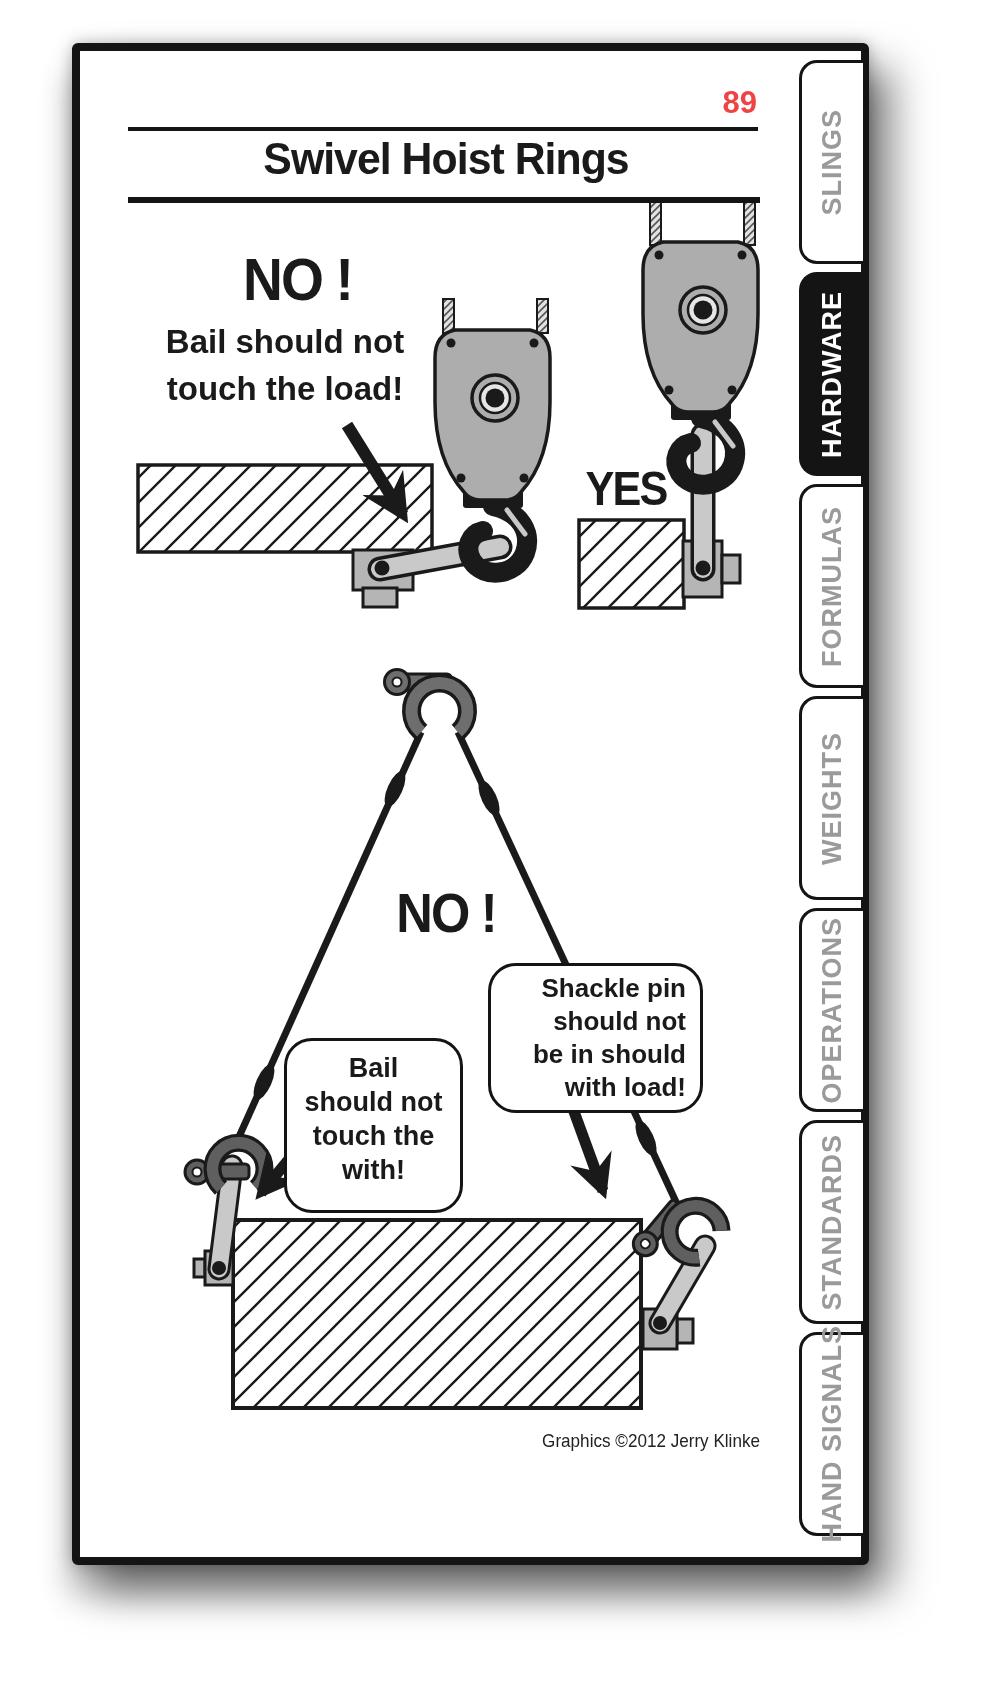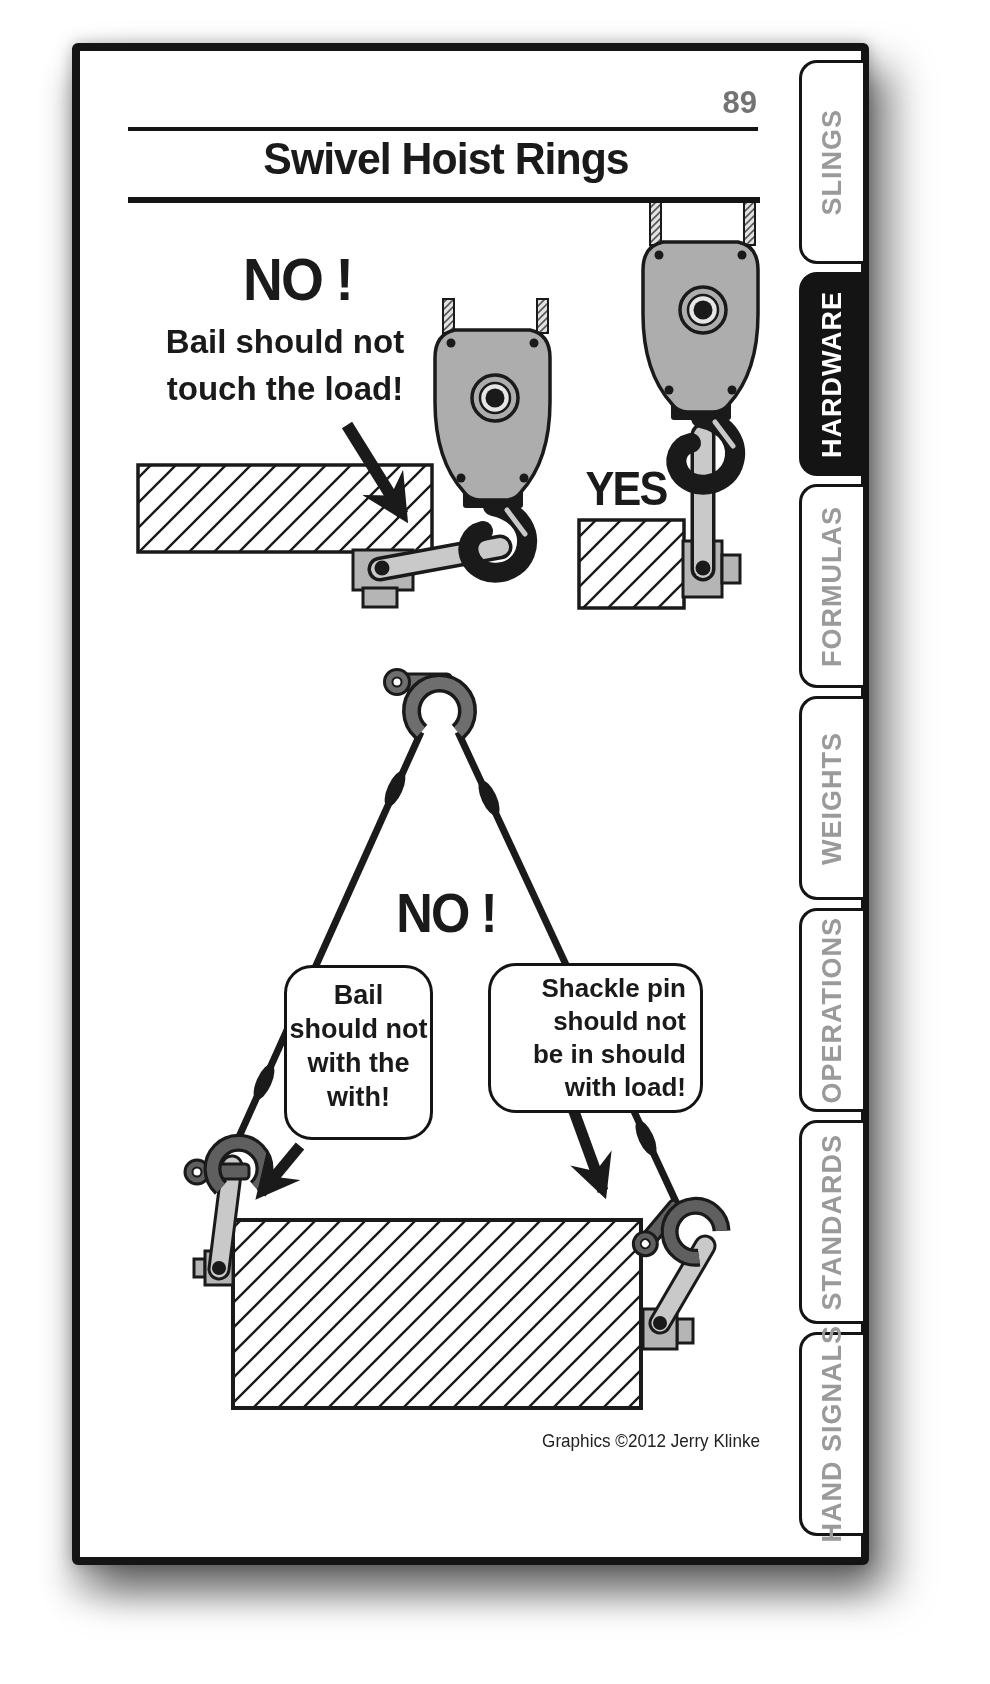--- a/index.html
+++ b/index.html
@@ -2,38 +2,38 @@
 <html><head>
 <meta charset="utf-8">
 <style>
   html,body{margin:0;padding:0;background:#ffffff;width:990px;height:1684px;position:relative;
     font-family:"Liberation Sans", sans-serif;}
   .page{position:absolute;left:72px;top:43px;width:797px;height:1522px;box-sizing:border-box;
     border:8px solid #141414;border-radius:6px;background:#fff;
     box-shadow: 0 0 16px rgba(0,0,0,.28), 22px 26px 42px rgba(0,0,0,.5), -6px 30px 30px rgba(0,0,0,.18);}
   .abs{position:absolute;}
   
-  .page-number{left:557px;top:34px;width:120px;text-align:right;font-size:31px;font-weight:bold;color:#737373;z-index:3;}
+  .page-number{left:557px;top:34px;width:120px;text-align:right;font-size:31px;font-weight:bold;color:#ef4444;z-index:3;}
   .rule1{left:48px;top:76px;width:630px;height:4px;background:#141414;z-index:3;}
   .page-title{left:126px;top:82px;width:480px;text-align:center;font-size:45px;font-weight:bold;color:#1a1a1a;
     transform:scaleX(.95);letter-spacing:-1px;z-index:3;}
   .rule2{left:48px;top:146px;width:632px;height:6px;background:#141414;z-index:3;}
   
   .no1{left:140px;top:194px;width:155px;text-align:center;font-size:60px;font-weight:900;color:#1a1a1a;
     letter-spacing:-2px;transform:scaleX(.92);z-index:3;}
   .no1cap1{left:60px;top:272px;width:290px;text-align:center;font-size:33px;font-weight:bold;color:#1a1a1a;z-index:3;}
   .no1cap2{left:60px;top:319px;width:290px;text-align:center;font-size:33px;font-weight:bold;color:#1a1a1a;z-index:3;}
   .yes1{left:496px;top:410px;width:100px;text-align:center;font-size:48px;font-weight:900;color:#1a1a1a;
     letter-spacing:-2px;transform:scaleX(.9);z-index:3;}
   
   .no2{left:296px;top:830px;width:140px;text-align:center;font-size:55px;font-weight:900;color:#1a1a1a;
     letter-spacing:-2px;transform:scaleX(.92);z-index:3;}
   .bubble{box-sizing:border-box;background:#fff;border:3.5px solid #141414;border-radius:28px;z-index:4;
     color:#1a1a1a;font-weight:bold;}
-  .bubble-left{left:204px;top:914px;width:149px;height:175px;padding-top:10px;text-align:center;
+  .bubble-left{left:204px;top:987px;width:179px;height:175px;padding-top:10px;text-align:center;
     font-size:27px;line-height:34px;}
   .bubble-right{left:408px;top:912px;width:215px;height:150px;padding:6px 14px 0 0;text-align:right;
     font-size:26px;line-height:33px;}
   .credit{left:400px;top:1379px;width:280px;text-align:right;font-size:19px;color:#222;
     transform:scaleX(.9);transform-origin:right center;z-index:3;}
   
   .tab{left:719px;width:64px;height:204px;box-sizing:border-box;background:#fff;border:3.5px solid #141414;
     border-right:none;border-radius:18px 0 0 18px;z-index:2;display:flex;align-items:center;justify-content:center;}
   .tab span{writing-mode:vertical-rl;transform:rotate(180deg);font-size:27px;font-weight:bold;
     color:#9a9a9a;letter-spacing:1px;white-space:nowrap;}
@@ -184,21 +184,21 @@
   <div class="abs no1">NO !</div>
   <div class="abs no1cap1">Bail should not</div>
   <div class="abs no1cap2">touch the load!</div>
   <div class="abs yes1">YES</div>
 
   <div class="abs no2">NO !</div>
 
   <div class="abs bubble bubble-left">
     <div>Bail</div>
     <div>should not</div>
-    <div>with the</div>
+    <div>touch the</div>
     <div>with!</div>
   </div>
 
   <div class="abs bubble bubble-right">
     <div>Shackle pin</div>
     <div>should not</div>
     <div>be in should</div>
     <div>with load!</div>
   </div>
 

